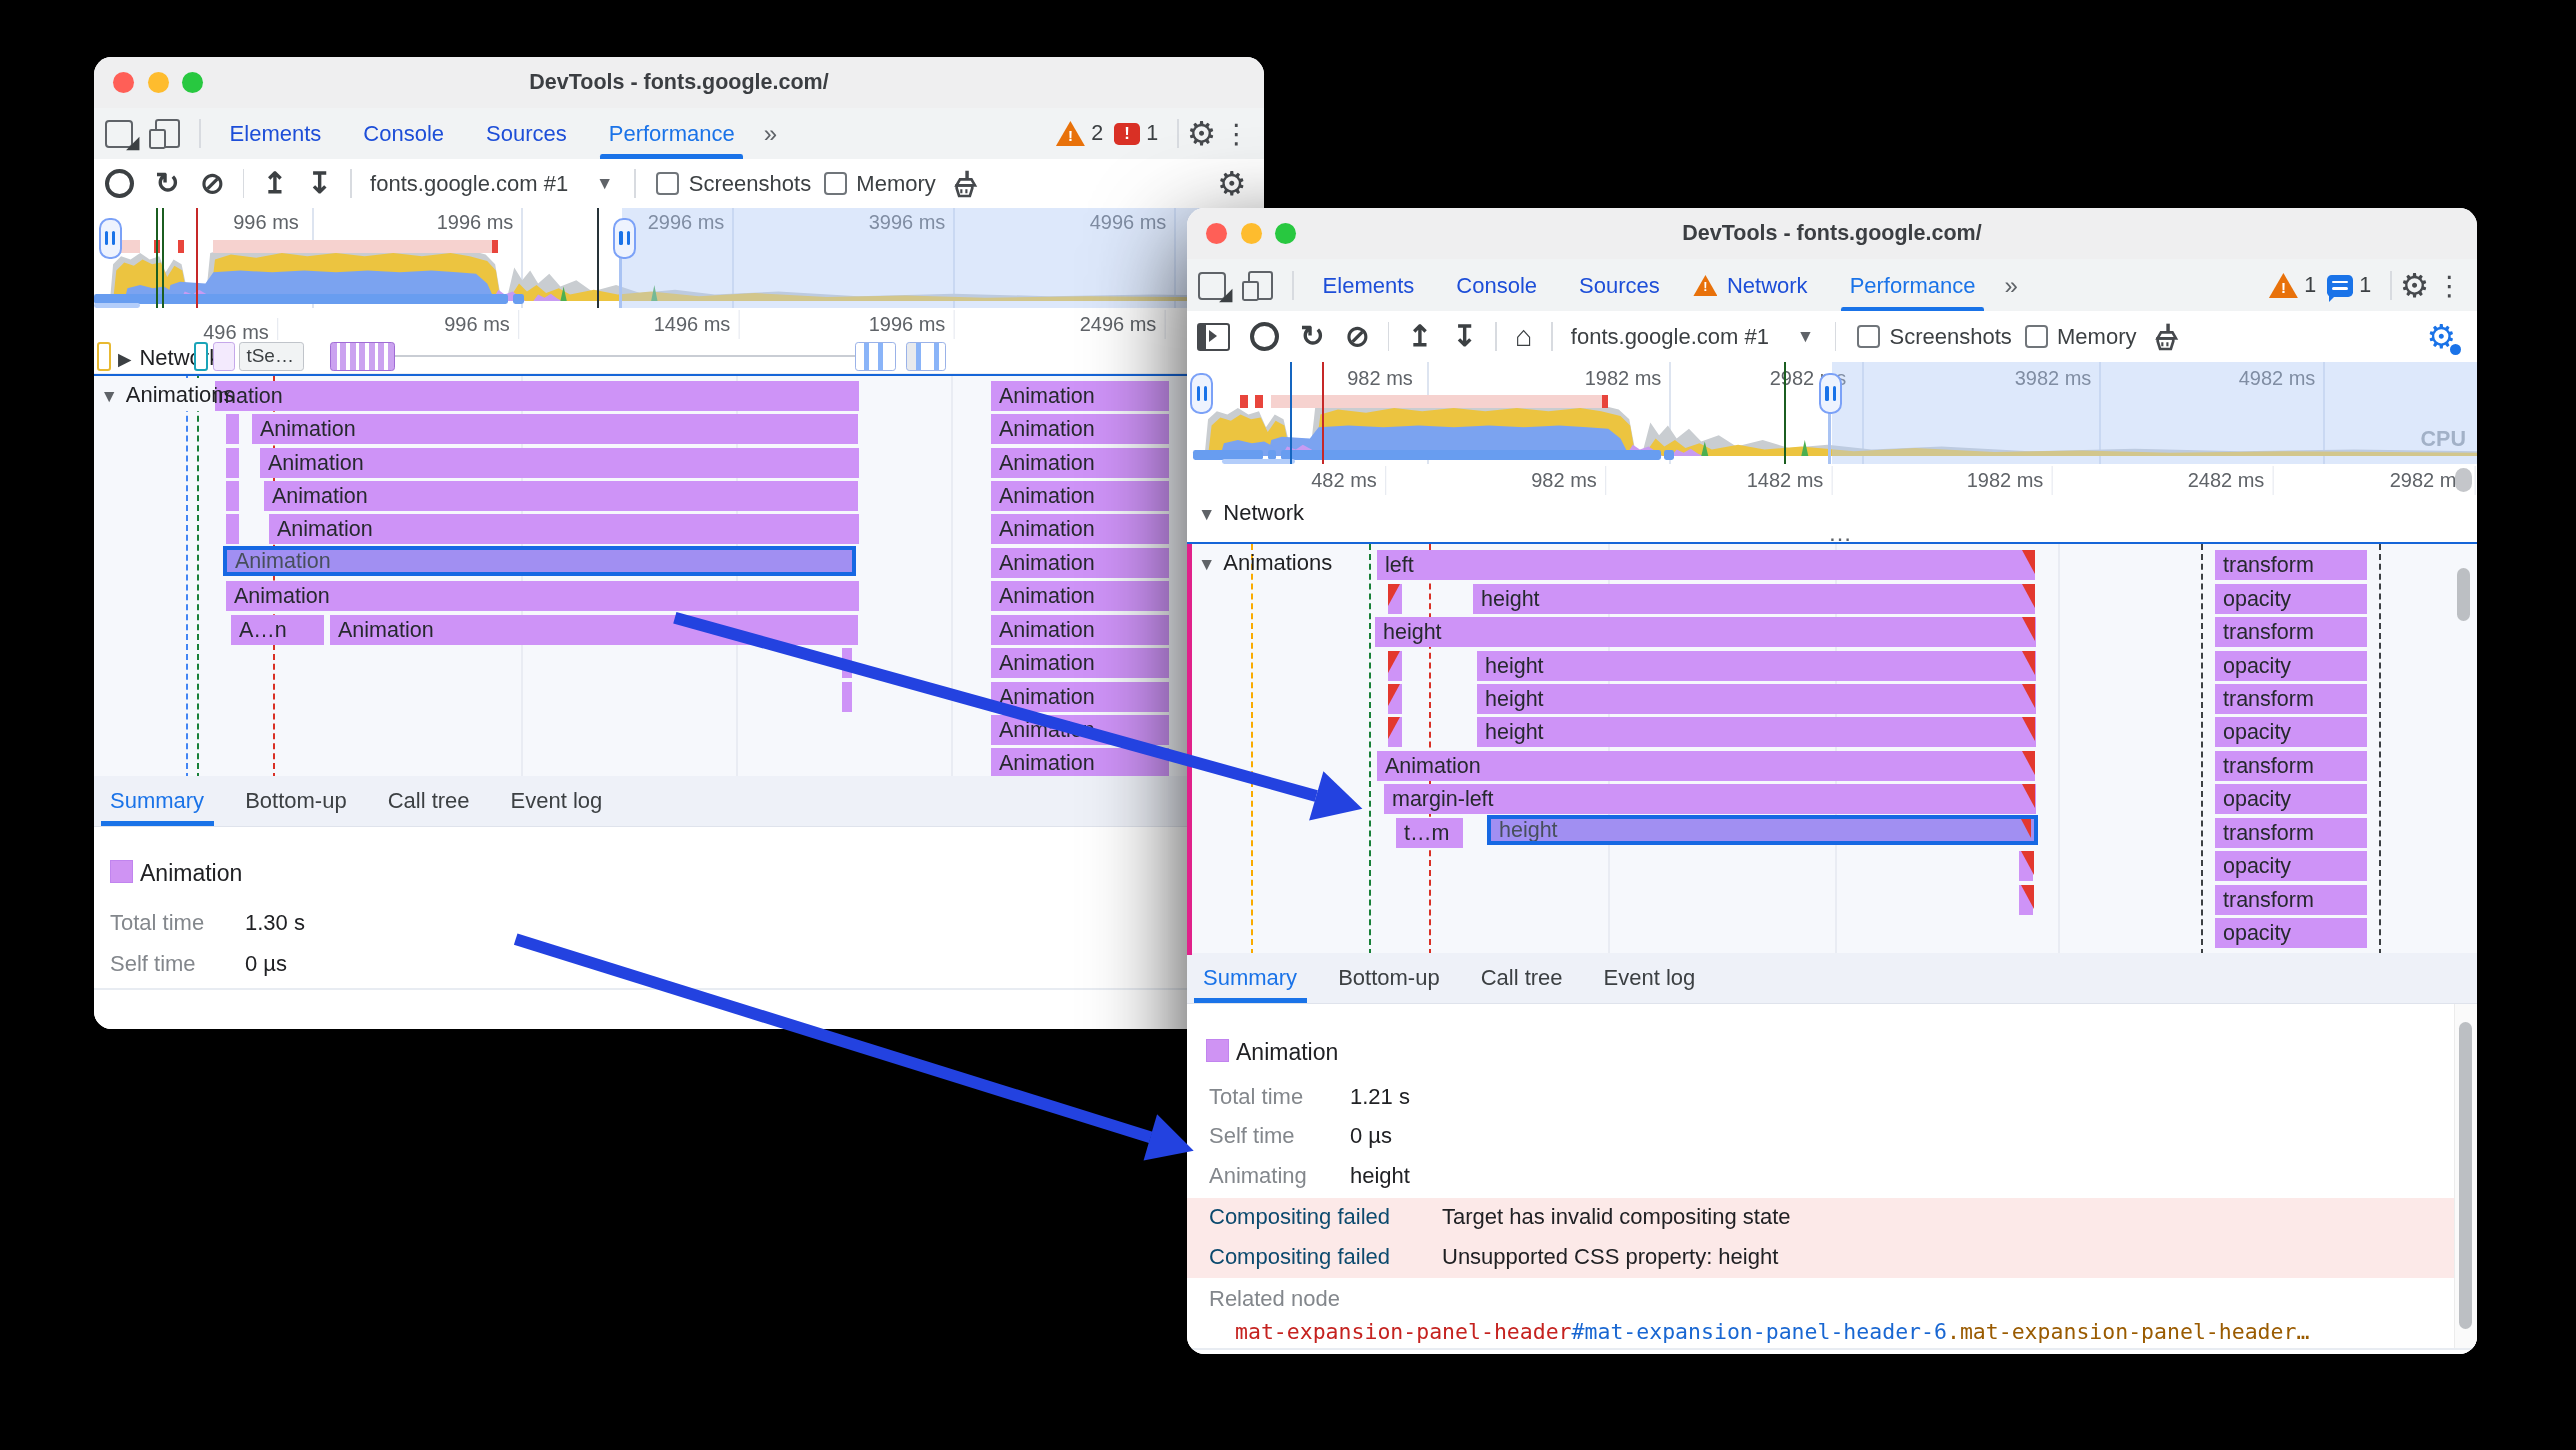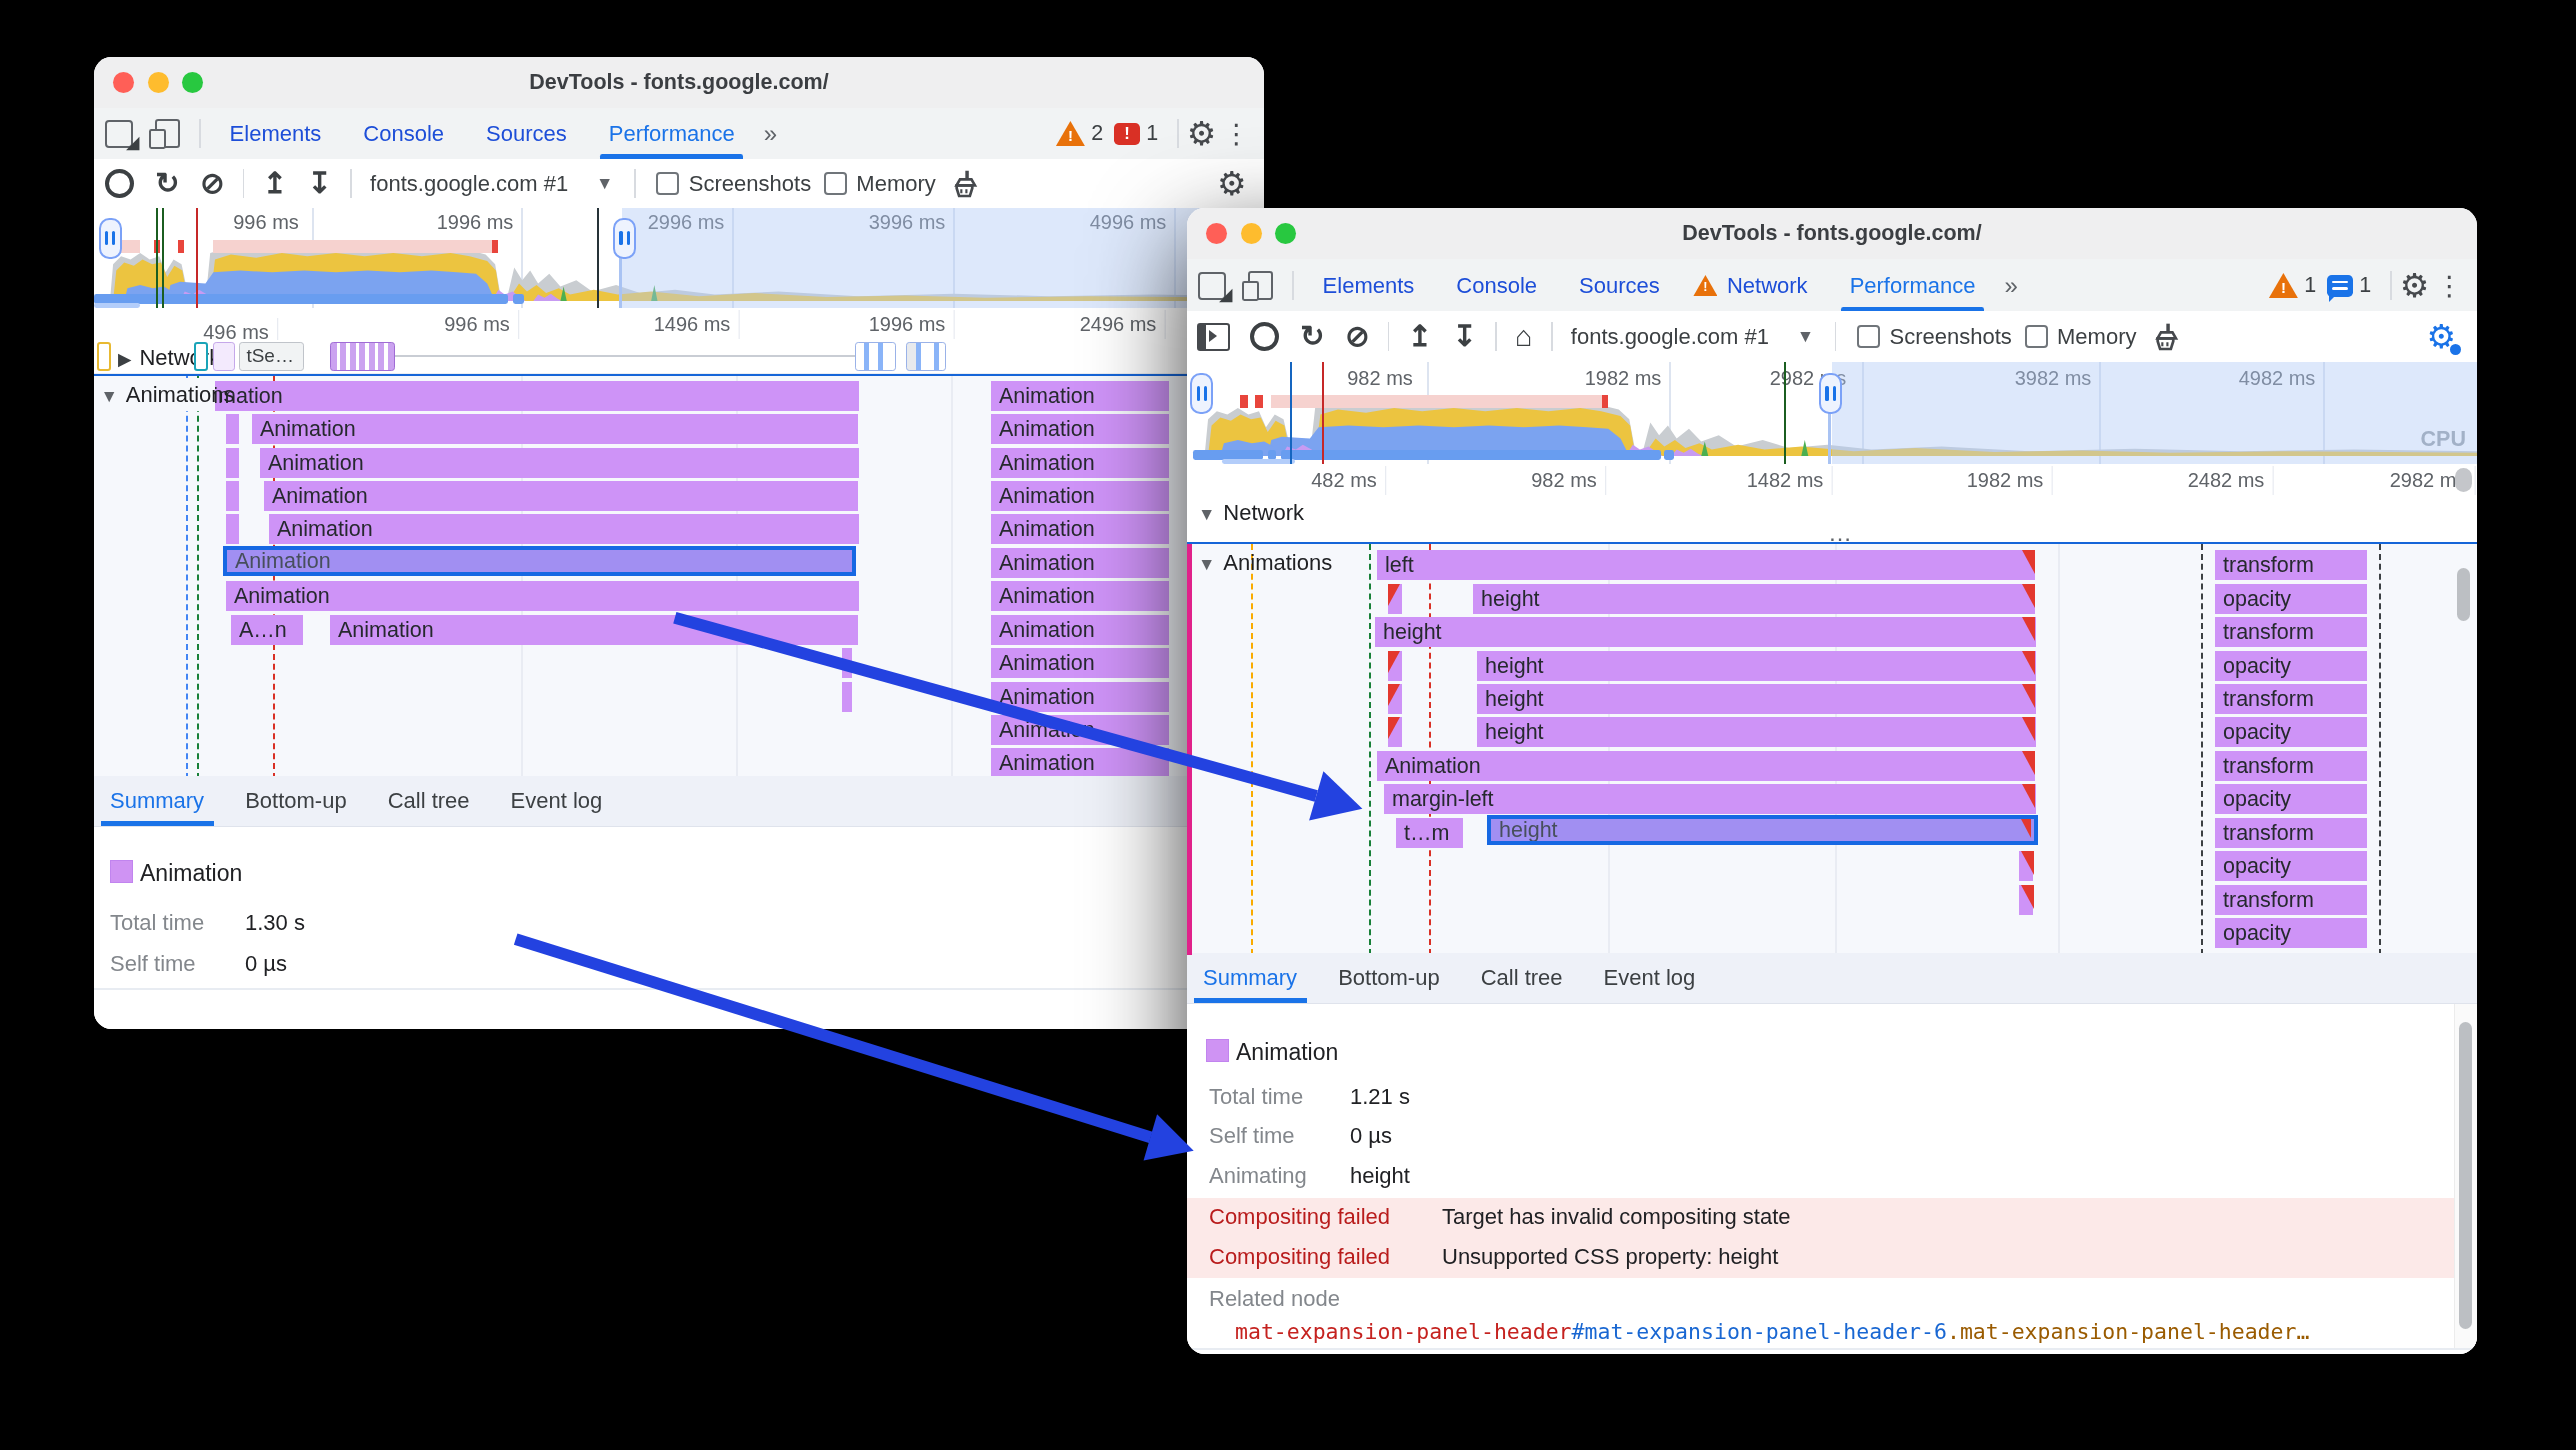--- a/index.html
+++ b/index.html
@@ -100,21 +100,21 @@
            display:flex;align-items:center;padding-left:16px;box-sizing:border-box;}
   .stab{font-size:22px;color:#3c4043;margin-right:41px;height:100%;display:flex;align-items:center;position:relative;}
   .stab.active{color:#1a73e8;}
   .stab.active::after{content:"";position:absolute;left:-9.5px;right:-9.5px;bottom:0;height:4.8px;background:#1a73e8;}
   .ssum{position:absolute;left:0;right:0;background:#fff;}
   .legendsw{position:absolute;width:21px;height:21px;background:#cf93f3;border:1.6px solid #c184ef;}
   .legendlb{position:absolute;font-size:23px;color:#202124;}
   .srow-label{position:absolute;font-size:22px;color:#83878c;white-space:nowrap;}
   .srow-val{position:absolute;font-size:22px;color:#202124;white-space:nowrap;}
   .pinkrow{position:absolute;left:0;background:#fce9e8;}
-  .pinkrow .lab{position:absolute;left:22px;top:6.4px;font-size:22px;color:#b91c1c;}
+  .pinkrow .lab{position:absolute;left:22px;top:6.4px;font-size:22px;color:#0c4a6e;}
   .pinkrow .txt{position:absolute;left:255px;top:6.4px;font-size:22px;color:#202124;}
   .nodelink{position:absolute;font-family:"DejaVu Sans Mono",monospace;font-size:21.5px;white-space:nowrap;margin-left:24px;}
   .nodelink .tag{color:#c5221f;} .nodelink .nid{color:#1967d2;} .nodelink .ncl{color:#9a5b00;}
   .hline{position:absolute;left:0;right:0;height:1.6px;background:#e8ecf2;}
   svg.chart{position:absolute;left:0;}
   #arrows{position:absolute;left:0;top:0;z-index:60;pointer-events:none;}
 </style>
 </head>
 <body>
 
@@ -257,21 +257,21 @@
     <div class="abar" style="left:132px;top:38px;width:12.7px;"></div>
     <div class="abar" style="left:158px;top:38px;width:606px;">Animation</div>
     <div class="abar" style="left:132px;top:72px;width:12.7px;"></div>
     <div class="abar" style="left:166px;top:72px;width:599px;">Animation</div>
     <div class="abar" style="left:132px;top:105px;width:12.7px;"></div>
     <div class="abar" style="left:170px;top:105px;width:594px;">Animation</div>
     <div class="abar" style="left:132px;top:138px;width:12.7px;"></div>
     <div class="abar" style="left:175px;top:138px;width:590px;">Animation</div>
     <div class="abar sel" style="left:129px;top:170px;width:633px;">Animation</div>
     <div class="abar" style="left:132px;top:205px;width:633px;">Animation</div>
-    <div class="abar" style="left:137px;top:239px;width:72px;">A…n</div>
+    <div class="abar" style="left:137px;top:239px;width:93px;">A…n</div>
     <div class="abar" style="left:236px;top:239px;width:528px;">Animation</div>
     <div class="abar" style="left:748px;top:272px;width:9.5px;"></div>
     <div class="abar" style="left:748px;top:306px;width:9.5px;"></div>
 
     <div style="position:absolute;left:0;top:0;right:0;bottom:0;">
         <div class="rbar" style="left: 897px; width: 178px; top: 4.8px;">Animation</div>
         <div class="rbar" style="left: 897px; width: 178px; top: 38px;">Animation</div>
         <div class="rbar" style="left: 897px; width: 178px; top: 72px;">Animation</div>
         <div class="rbar" style="left: 897px; width: 178px; top: 105px;">Animation</div>
         <div class="rbar" style="left: 897px; width: 178px; top: 138px;">Animation</div>

